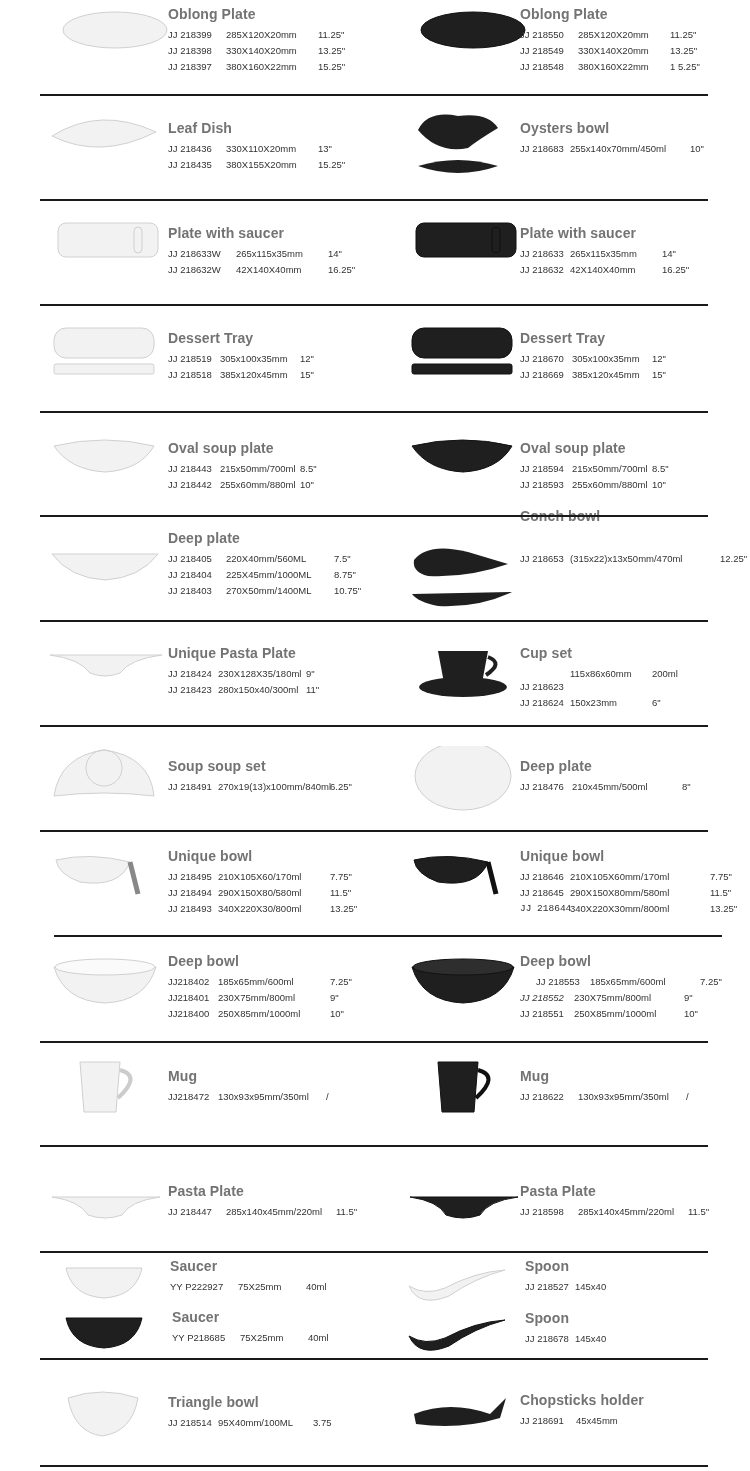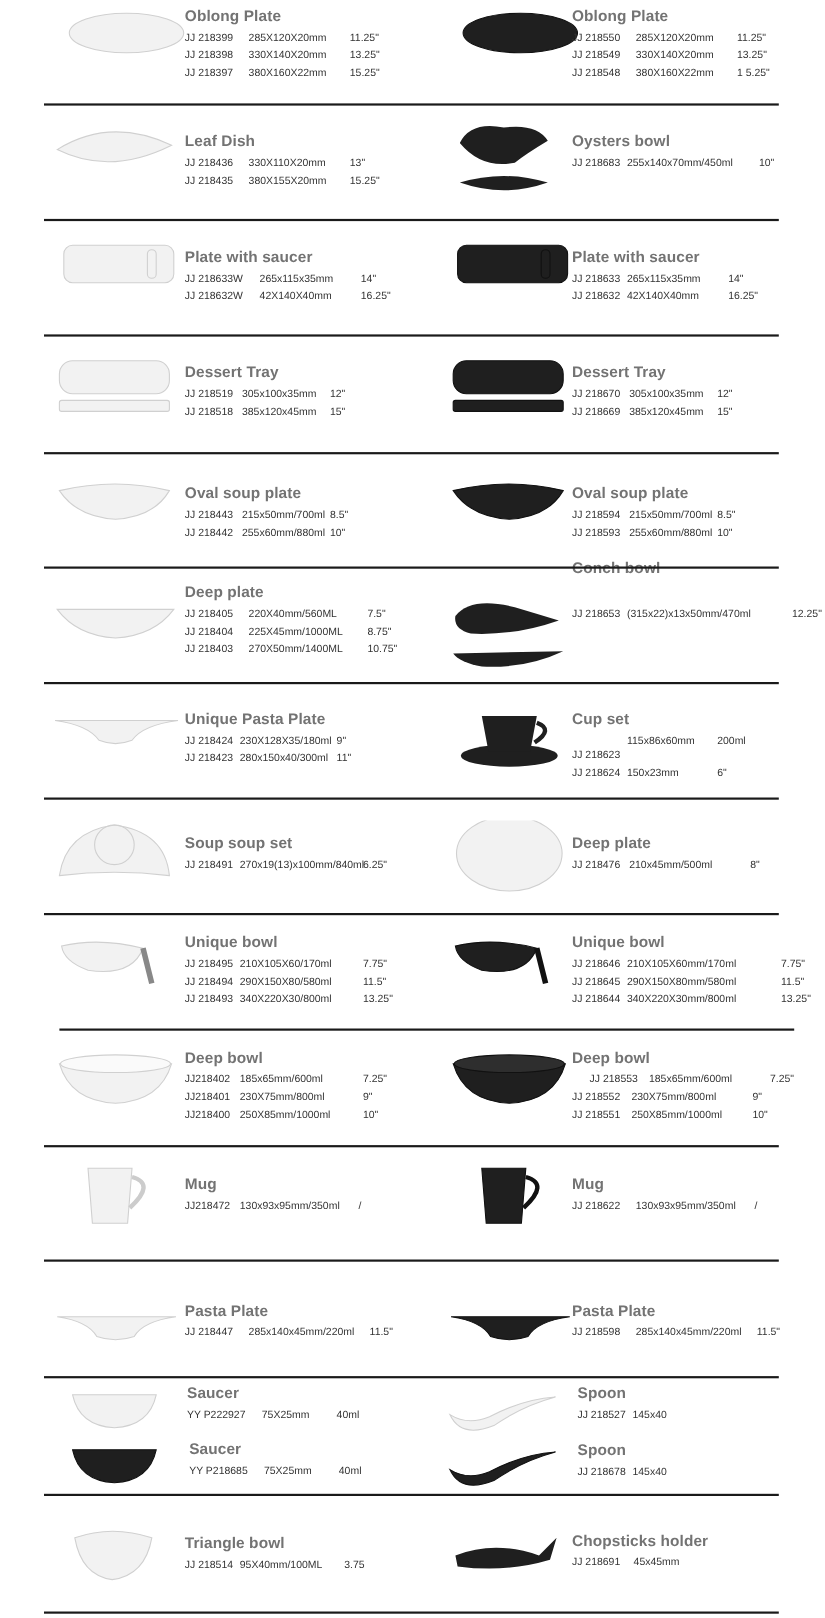--- a/index.html
+++ b/index.html
@@ -380,21 +380,21 @@
           <span style="width: 50px;">JJ 218646</span>
           <span style="width: 140px;">210X105X60mm/170ml</span>
           <span style="width: 40px;">7.75"</span>
         </div>
         <div class="spec">
           <span style="width: 50px;">JJ 218645</span>
           <span style="width: 140px;">290X150X80mm/580ml</span>
           <span style="width: 40px;">11.5"</span>
         </div>
         <div class="spec">
-          <span style="width: 50px;">JJ 218644</span>
+          <span style="width: 50px; font-family: Liberation Mono, monospace;">JJ 218644</span>
           <span style="width: 140px;">340X220X30mm/800ml</span>
           <span style="width: 40px;">13.25"</span>
         </div>
       </div>
     </div>
     <div class="cell">
       <div class="prod" style="left: 50px; top: 953px;">
         <svg width="112" height="70" viewBox="0 0 112 70">
           <path d="M4 14 L106 14 Q96 48 55 50 Q14 48 4 14Z" fill="#f2f2f2" stroke="#d0d0d0"></path>
           <ellipse cx="55" cy="14" rx="50" ry="8" fill="#fafafa" stroke="#d0d0d0"></ellipse>
@@ -427,21 +427,21 @@
         </svg>
       </div>
       <div class="title" style="left: 520px; top: 953px;">Deep bowl</div>
       <div class="specs" style="left: 520px; top: 974px;">
         <div class="spec">
           <span style="width: 54px; margin-left: 16px;">JJ 218553</span>
           <span style="width: 110px;">185x65mm/600ml</span>
           <span style="width: 40px;">7.25"</span>
         </div>
         <div class="spec">
-          <span style="width: 54px;">JJ 218552</span>
+          <span style="width: 54px; font-style: italic;">JJ 218552</span>
           <span style="width: 110px;">230X75mm/800ml</span>
           <span style="width: 40px;">9"</span>
         </div>
         <div class="spec">
           <span style="width: 54px;">JJ 218551</span>
           <span style="width: 110px;">250X85mm/1000ml</span>
           <span style="width: 40px;">10"</span>
         </div>
       </div>
     </div>

